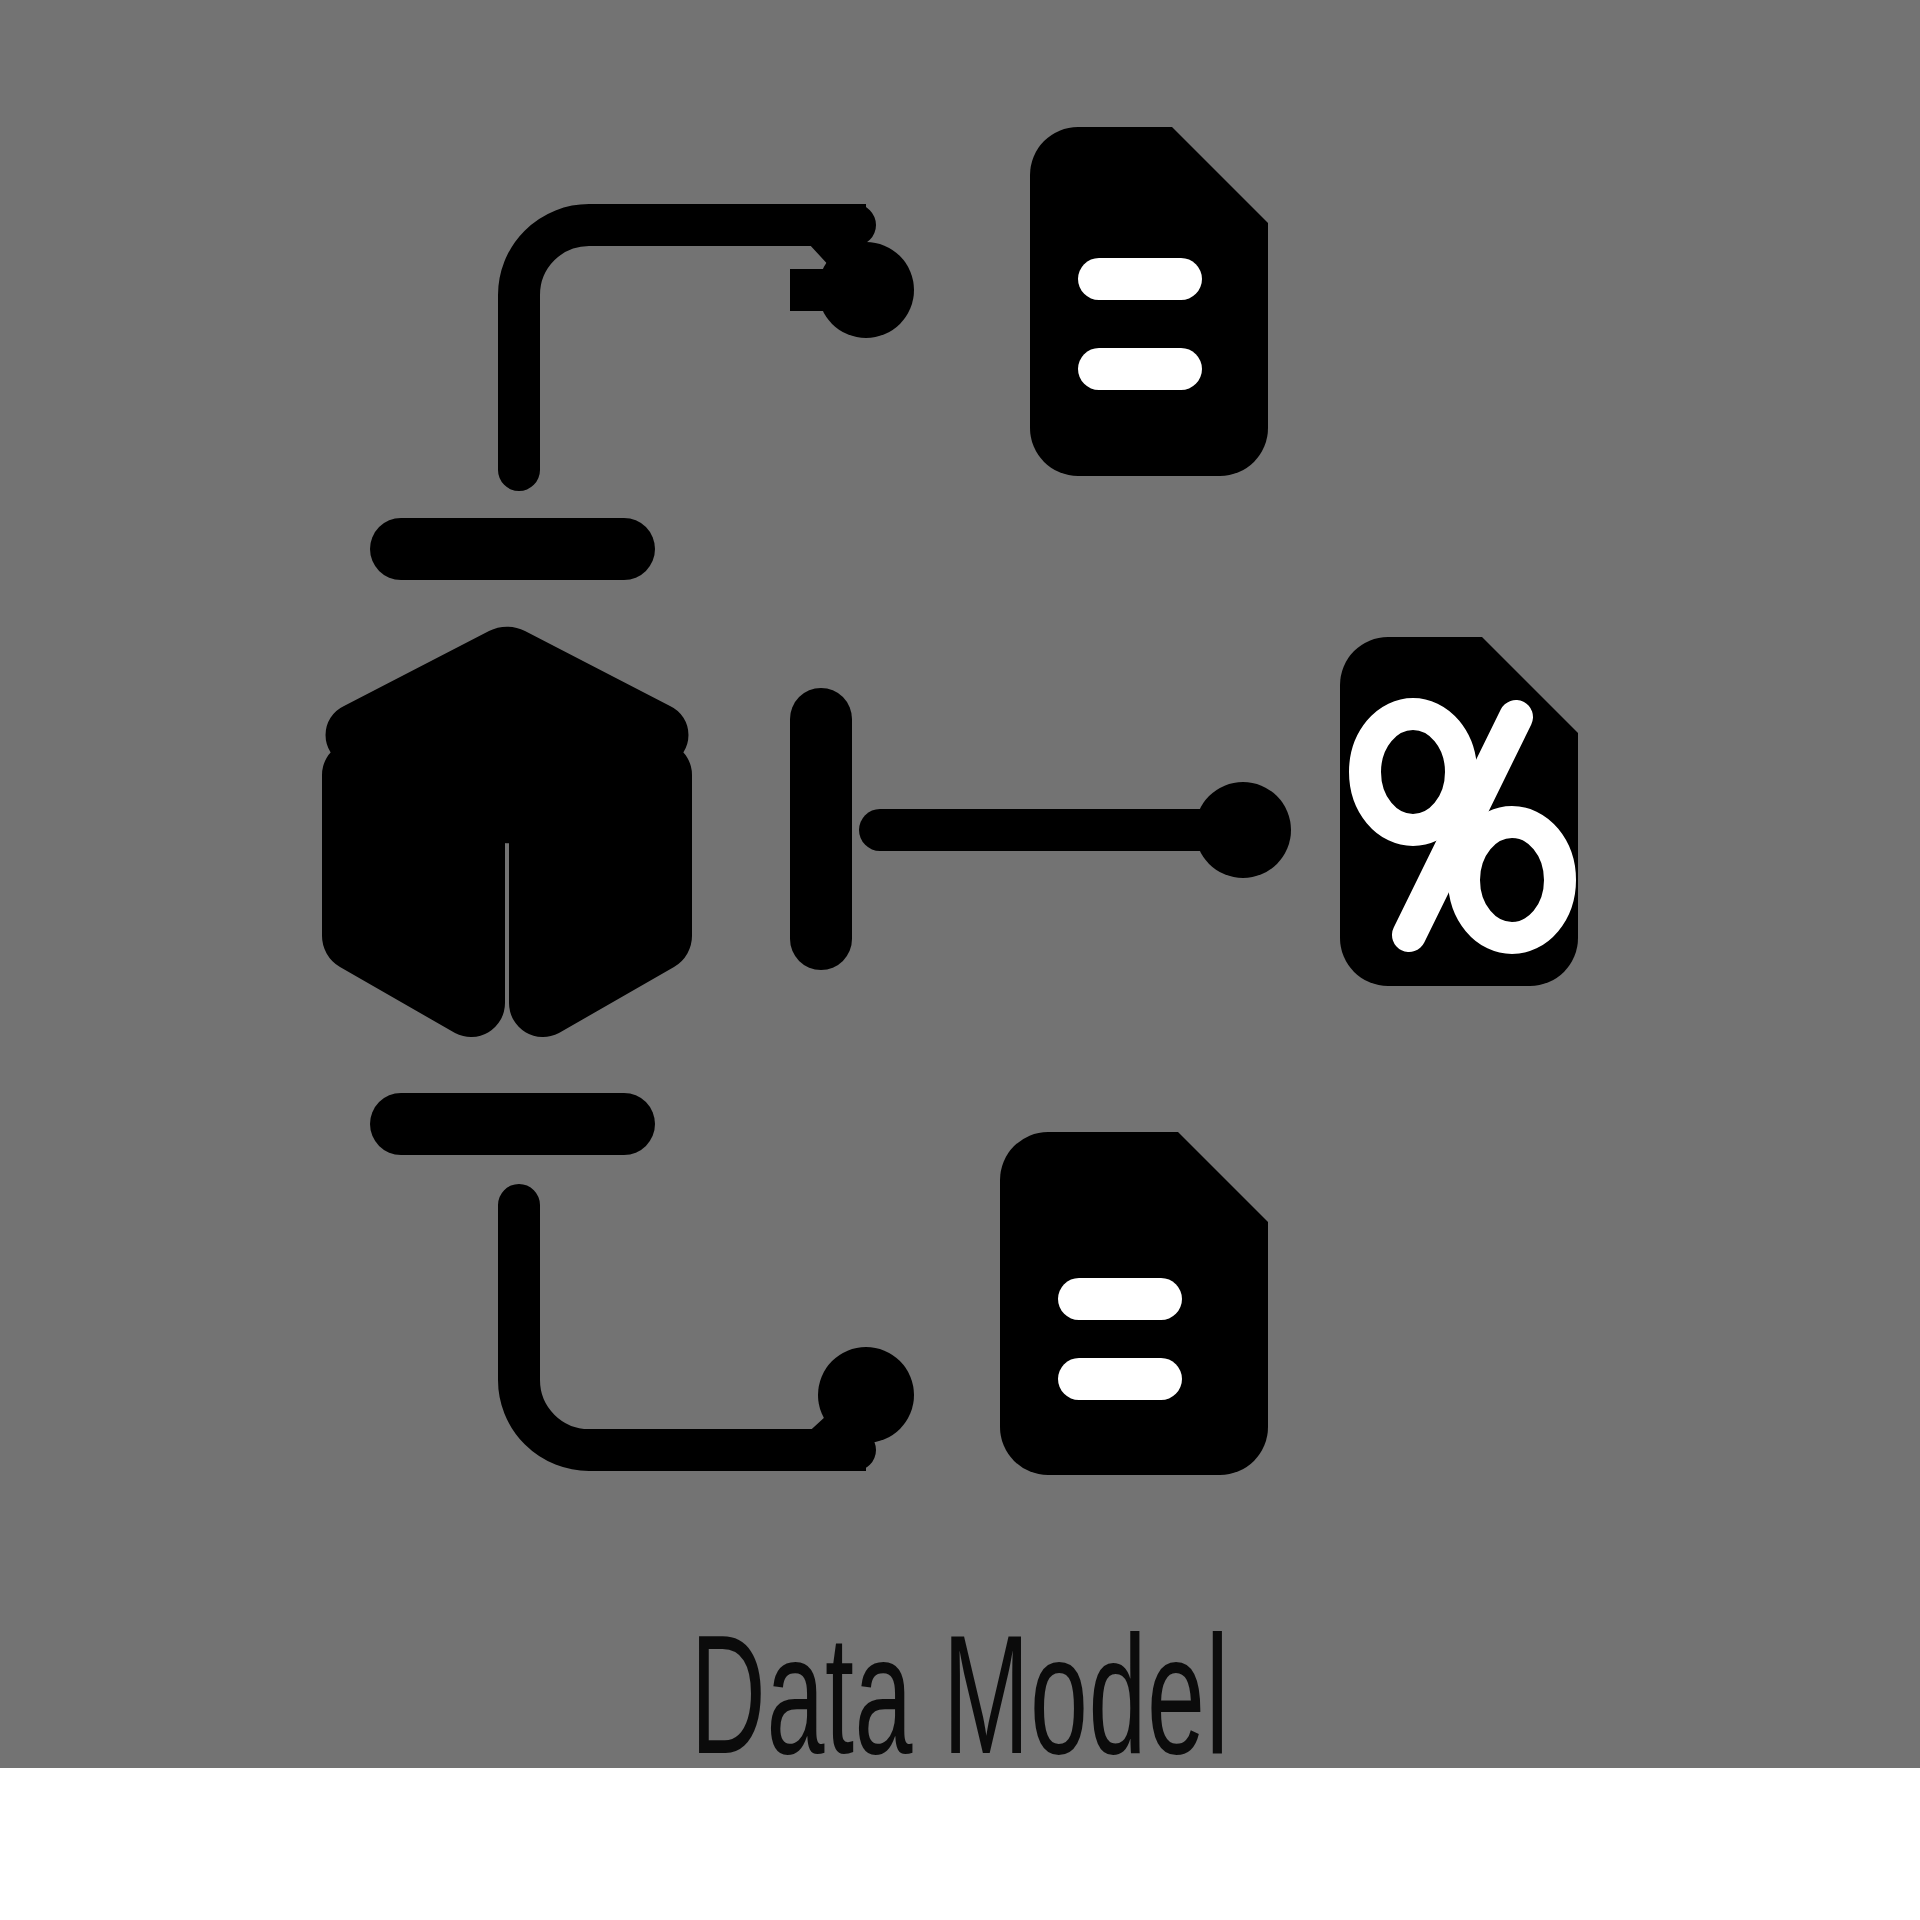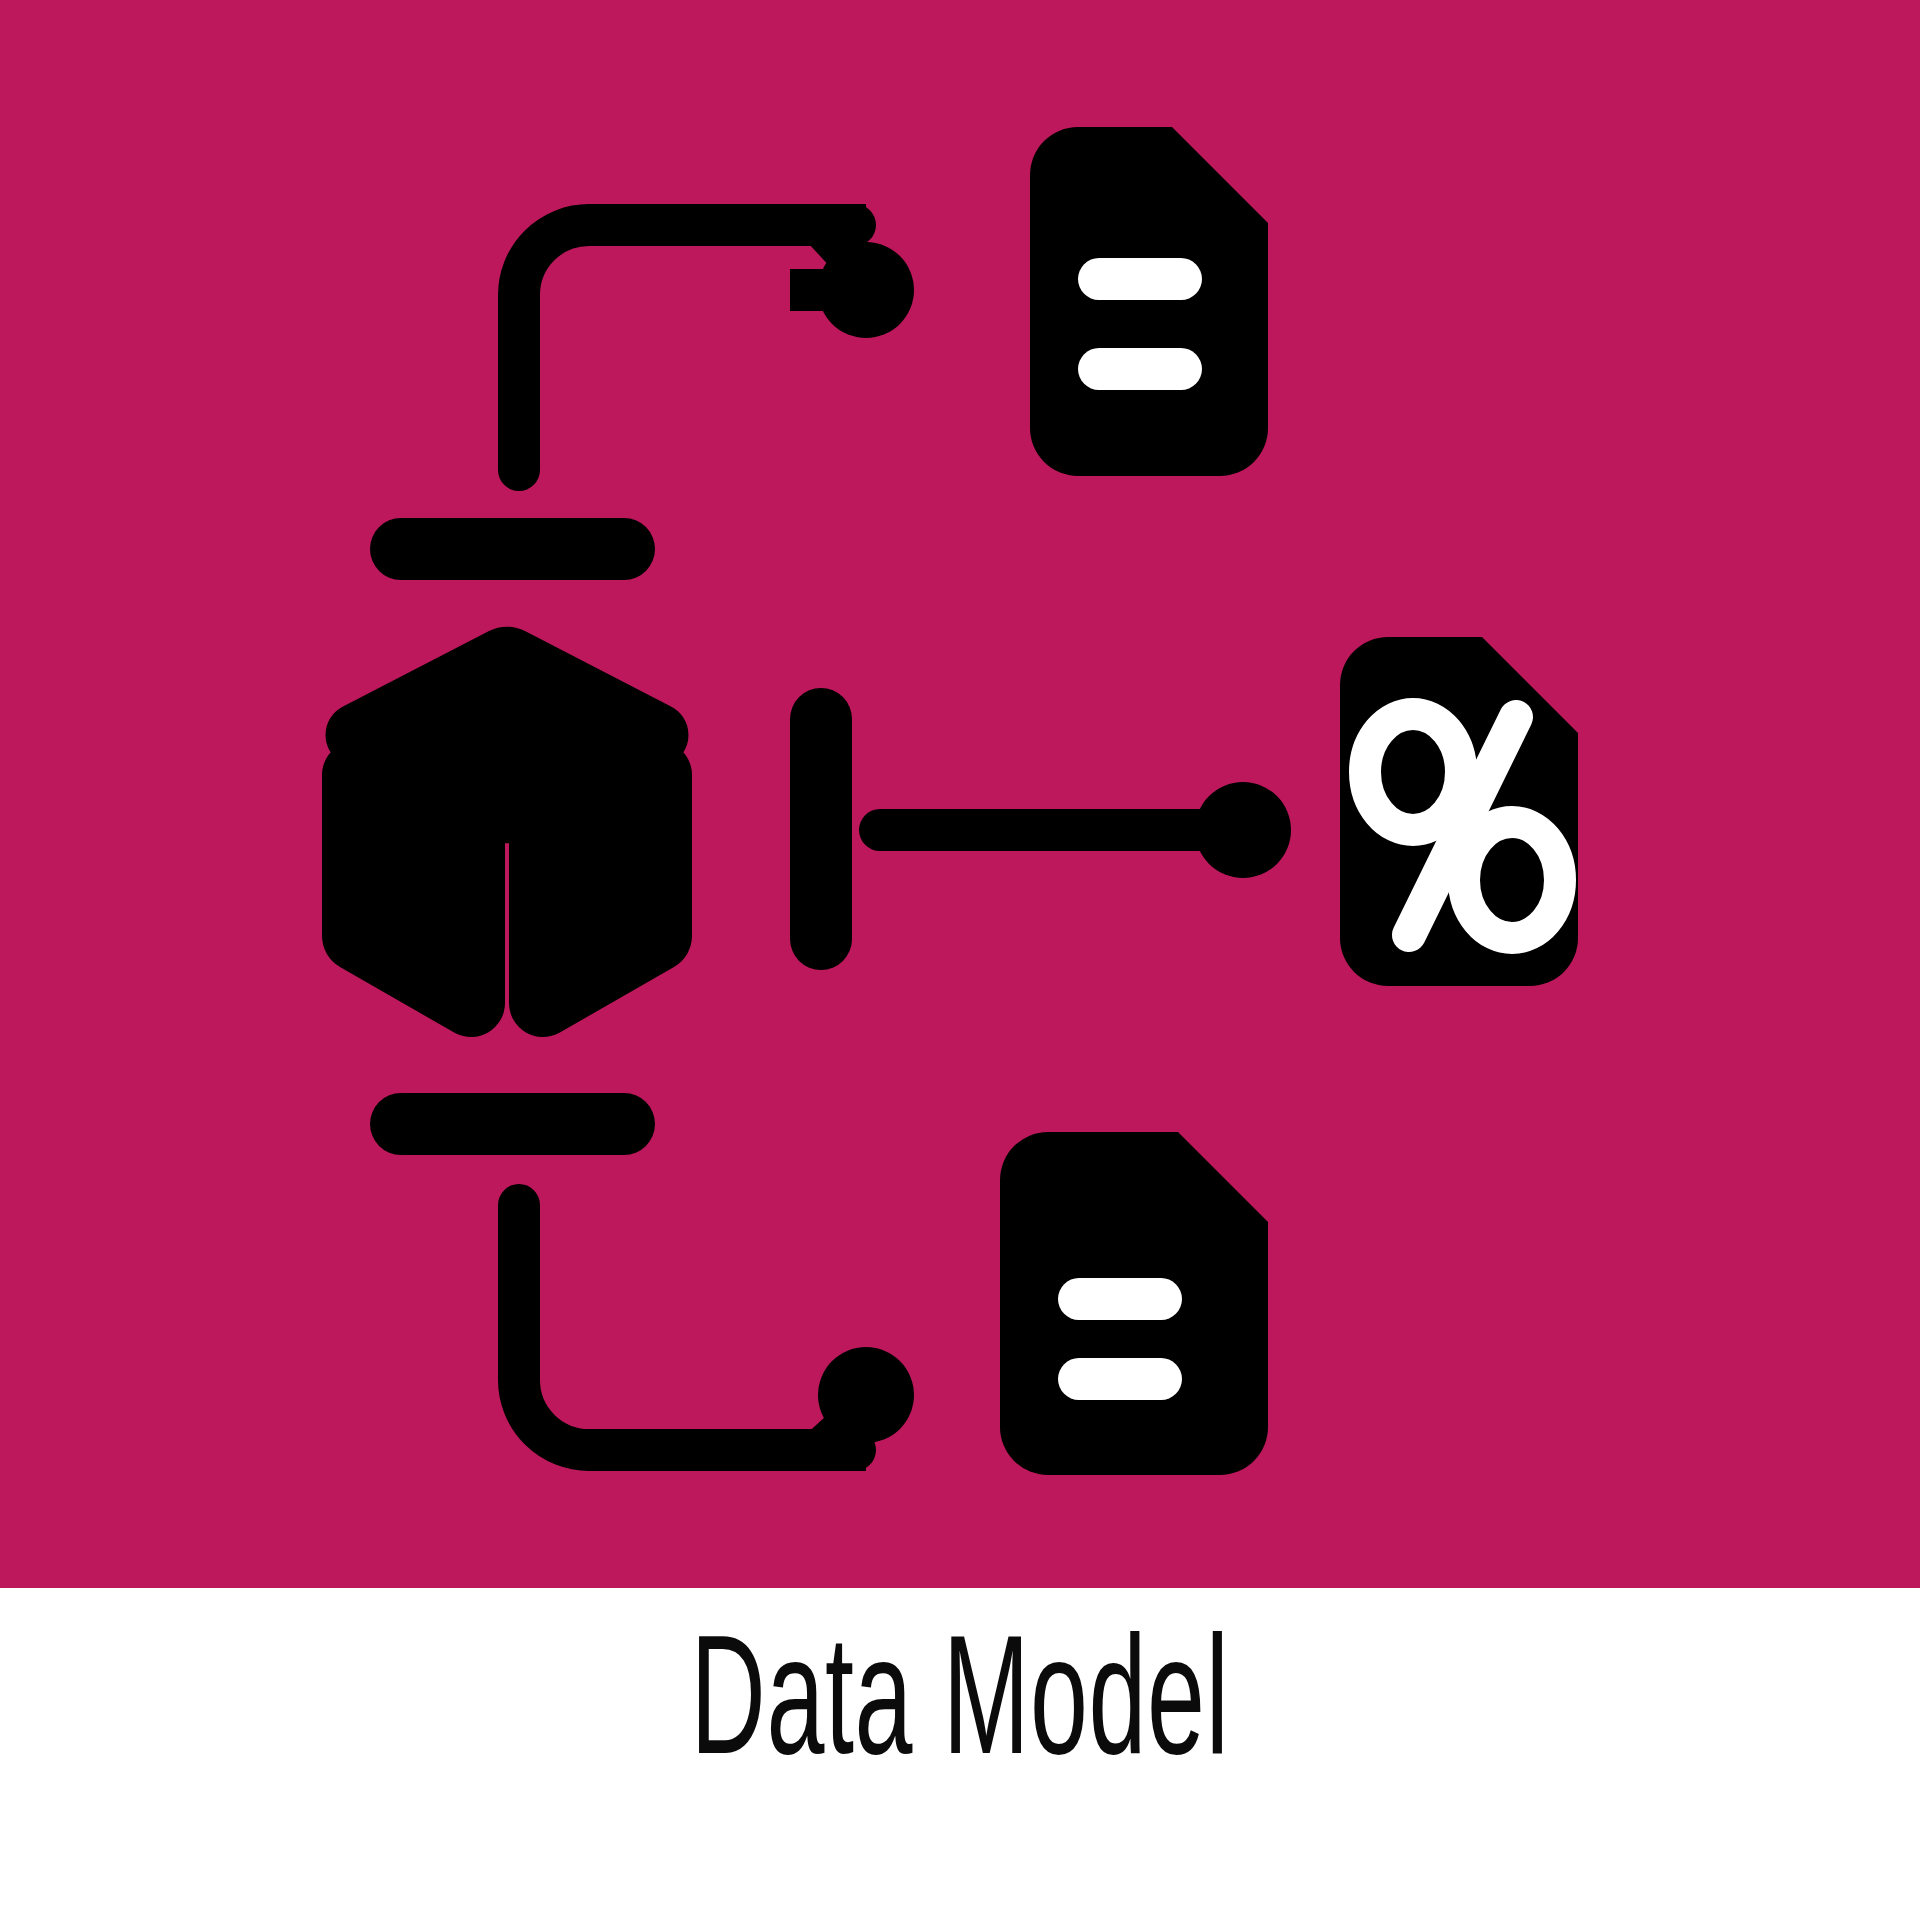--- a/index.html
+++ b/index.html
@@ -9,22 +9,22 @@
   }
   body {
     width: 1920px;
     height: 1920px;
     font-family: "Liberation Sans", sans-serif;
     overflow: hidden;
   }
   #icon-card {
     position: relative;
     width: 1920px;
-    height: 1588px;
-    background: #be185d;
+    height: 1768px;
+    background: #737373;
   }
   #glyph-svg {
     position: absolute;
     left: 0;
     top: 0;
     width: 1920px;
     height: 1920px;
     display: block;
   }
   #caption {

